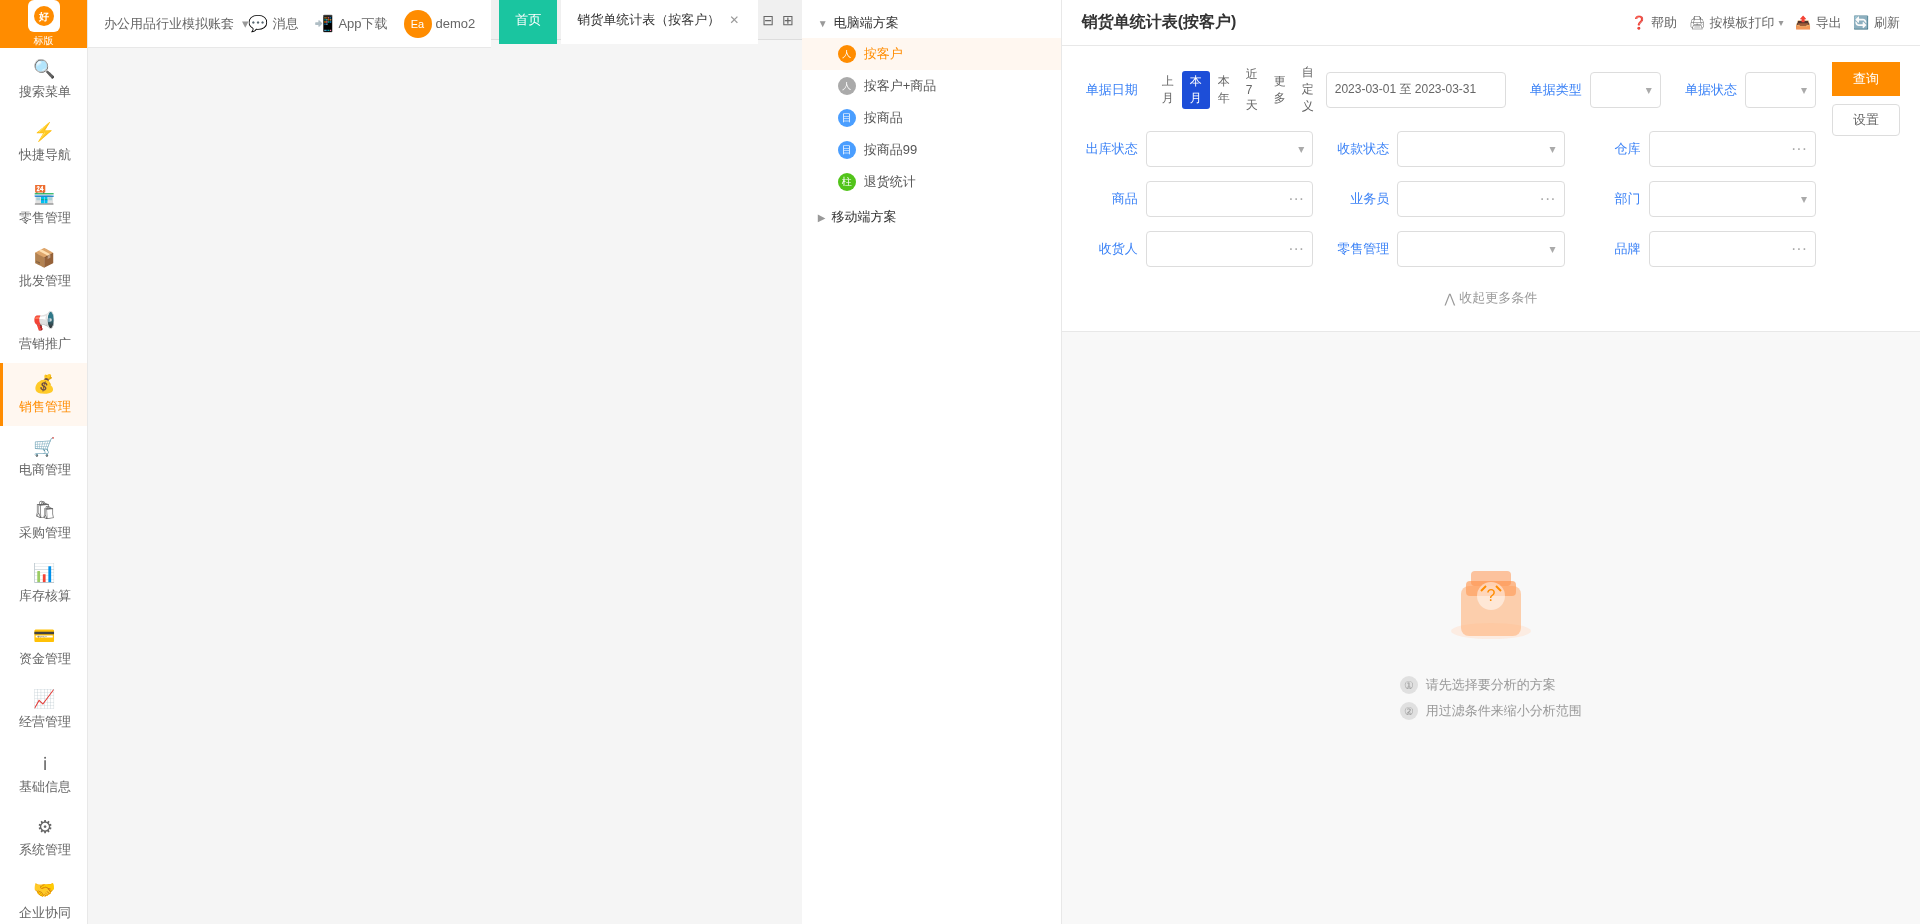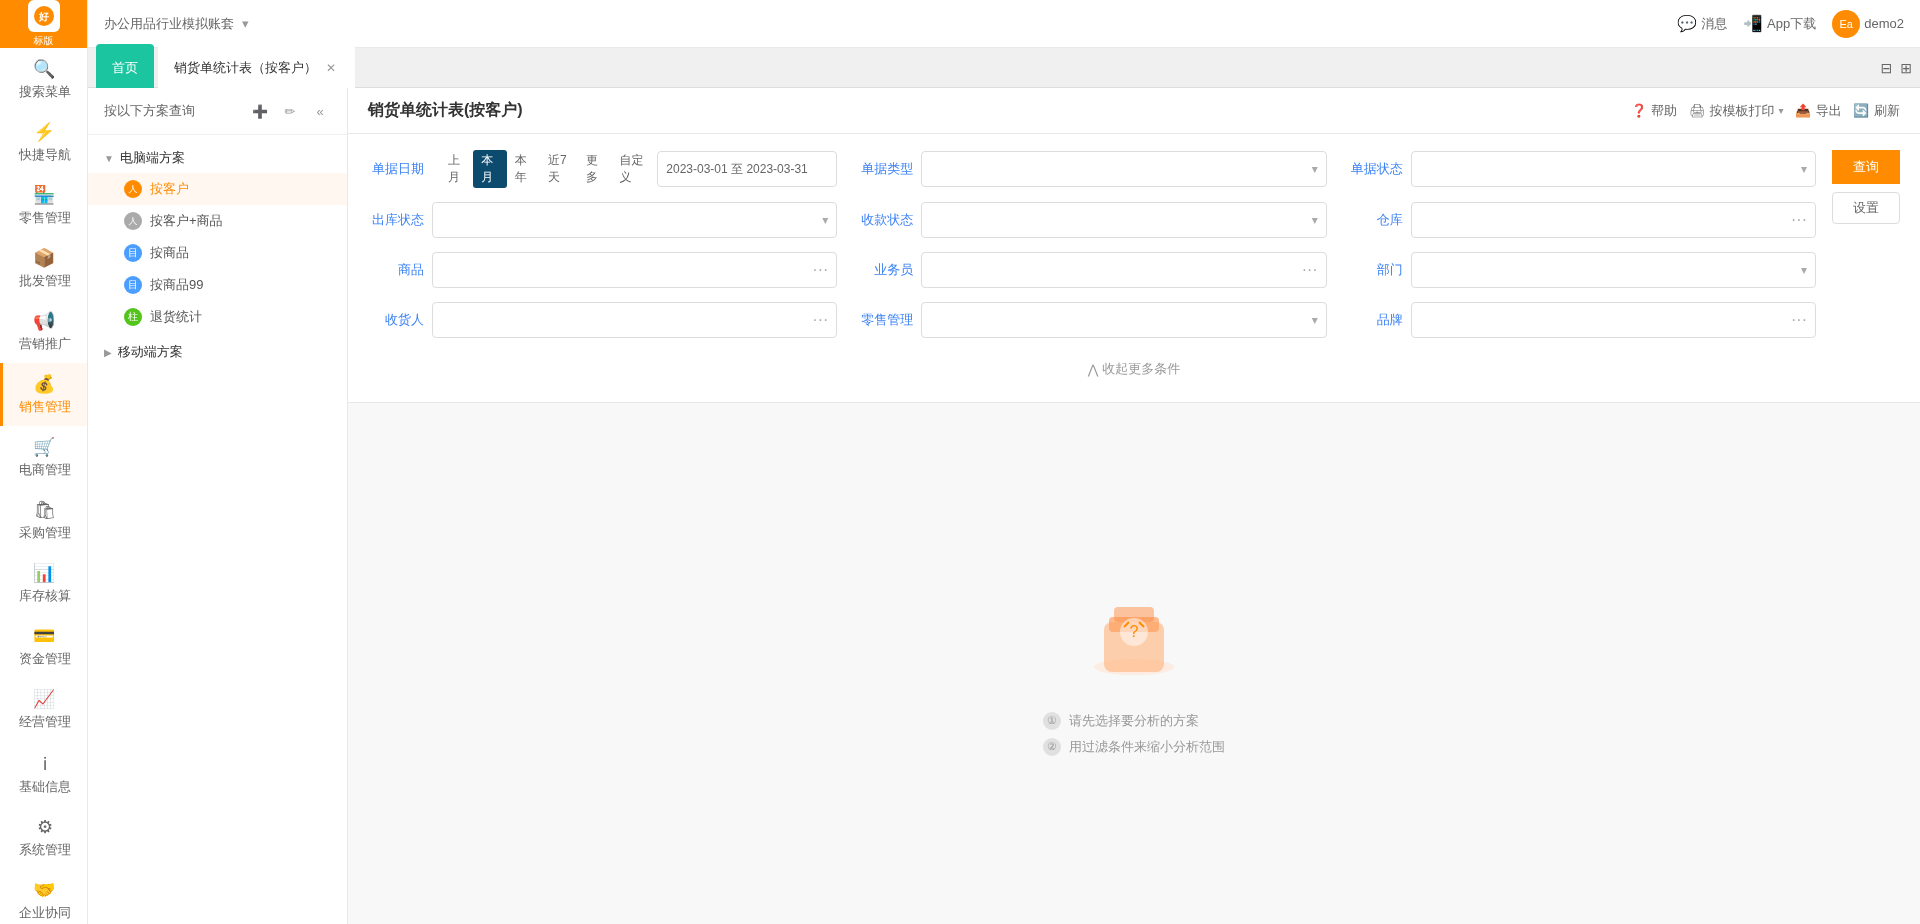--- a/index.html
+++ b/index.html
@@ -11,21 +11,21 @@
     .logo-icon { width: 32px; height: 32px; background: #fff; border-radius: 6px; display: flex; align-items: center; justify-content: center; margin-bottom: 2px; }
     .logo-icon svg { width: 24px; height: 24px; }
     .sidebar-label { font-size: 10px; color: #fff; }
     .sidebar-nav { width: 100%; flex: 1; display: flex; flex-direction: column; overflow-y: auto; }
     .sidebar-item { width: 100%; padding: 10px 0; display: flex; flex-direction: column; align-items: center; cursor: pointer; font-size: 12px; color: #666; border-left: 3px solid transparent; }
     .sidebar-item.active { color: #ff8c00; background: #fff7f0; border-left-color: #ff8c00; }
     .sidebar-item-icon { font-size: 18px; margin-bottom: 3px; }
     .sidebar-item-text { font-size: 13px; }
 
     
-    .main-area { flex: 1; display: flex; flex-direction: column; height: 924px; overflow: hidden; }
+    .main-area { flex: 1; display: flex; flex-direction: row; height: 924px; overflow: hidden; }
 
     
     .top-header { background: #fff; height: 48px; border-bottom: 1px solid #e8e8e8; display: flex; align-items: center; justify-content: space-between; padding: 0 16px; flex-shrink: 0; }
     .top-header-left { display: flex; align-items: center; gap: 8px; color: #666; font-size: 13px; }
     .top-header-right { display: flex; align-items: center; gap: 16px; color: #666; font-size: 13px; }
     .header-action { display: flex; align-items: center; gap: 4px; cursor: pointer; }
     .user-avatar { width: 28px; height: 28px; border-radius: 50%; background: #ff8c00; display: flex; align-items: center; justify-content: center; color: #fff; font-size: 11px; }
 
     
     .tab-bar { background: #f0f0f0; height: 40px; display: flex; align-items: center; padding: 0 8px; gap: 0; flex-shrink: 0; border-bottom: 1px solid #ddd; }
@@ -64,21 +64,21 @@
     
     .filter-area { background: #fff; padding: 16px 20px; border-bottom: 1px solid #e8e8e8; flex-shrink: 0; }
     .filter-row { display: flex; align-items: center; gap: 20px; margin-bottom: 14px; }
     .filter-row:last-child { margin-bottom: 0; }
     .filter-item { display: flex; align-items: center; gap: 8px; flex: 1; }
     .filter-label { color: #3b82f6; font-size: 13px; white-space: nowrap; min-width: 56px; text-align: right; }
     .filter-control { flex: 1; height: 36px; border: 1px solid #ddd; border-radius: 4px; padding: 0 8px; font-size: 13px; display: flex; align-items: center; justify-content: space-between; background: #fff; cursor: pointer; }
     .filter-control.date-range { gap: 8px; color: #333; }
     .date-tabs { display: flex; gap: 0; align-items: center; margin-left: 8px; }
     .date-tab { padding: 2px 8px; border-radius: 3px; font-size: 12px; cursor: pointer; color: #666; }
-    .date-tab.active { background: #0c4a6e; color: #fff; }
+    .date-tab.active { background: #1d4ed8; color: #fff; }
     .filter-dots { color: #aaa; font-size: 16px; cursor: pointer; }
     .filter-down { color: #aaa; font-size: 12px; }
 
     
     .collapse-row { display: flex; justify-content: center; padding: 8px 0; background: #fff; }
     .collapse-btn { display: flex; align-items: center; gap: 4px; color: #999; font-size: 13px; cursor: pointer; }
 
     
     .empty-state { flex: 1; display: flex; flex-direction: column; align-items: center; justify-content: center; padding: 40px; }
     .empty-icon { width: 120px; height: 120px; margin-bottom: 20px; }
@@ -204,28 +204,20 @@
     </div>
     <div class="tab-bar-actions">
       <span style="cursor:pointer;color:#666;font-size:14px;">⊟</span>
       <span style="cursor:pointer;color:#666;font-size:14px;">⊞</span>
     </div>
   </div>
 
   <div class="content-area">
 
     <div class="left-panel">
-      <div class="left-panel-header">
-        <span>按以下方案查询</span>
-        <div class="left-panel-header-actions">
-          <div class="icon-btn">➕</div>
-          <div class="icon-btn">✏</div>
-          <div class="icon-btn">«</div>
-        </div>
-      </div>
       <div class="tree-section">
         <div class="tree-group">
           <div class="tree-group-header">
             <span class="tree-arrow">▼</span>
             <span>电脑端方案</span>
           </div>
           <div class="tree-item active">
             <div class="tree-item-icon" style="font-size:9px;">人</div>
             <span>按客户</span>
           </div>

